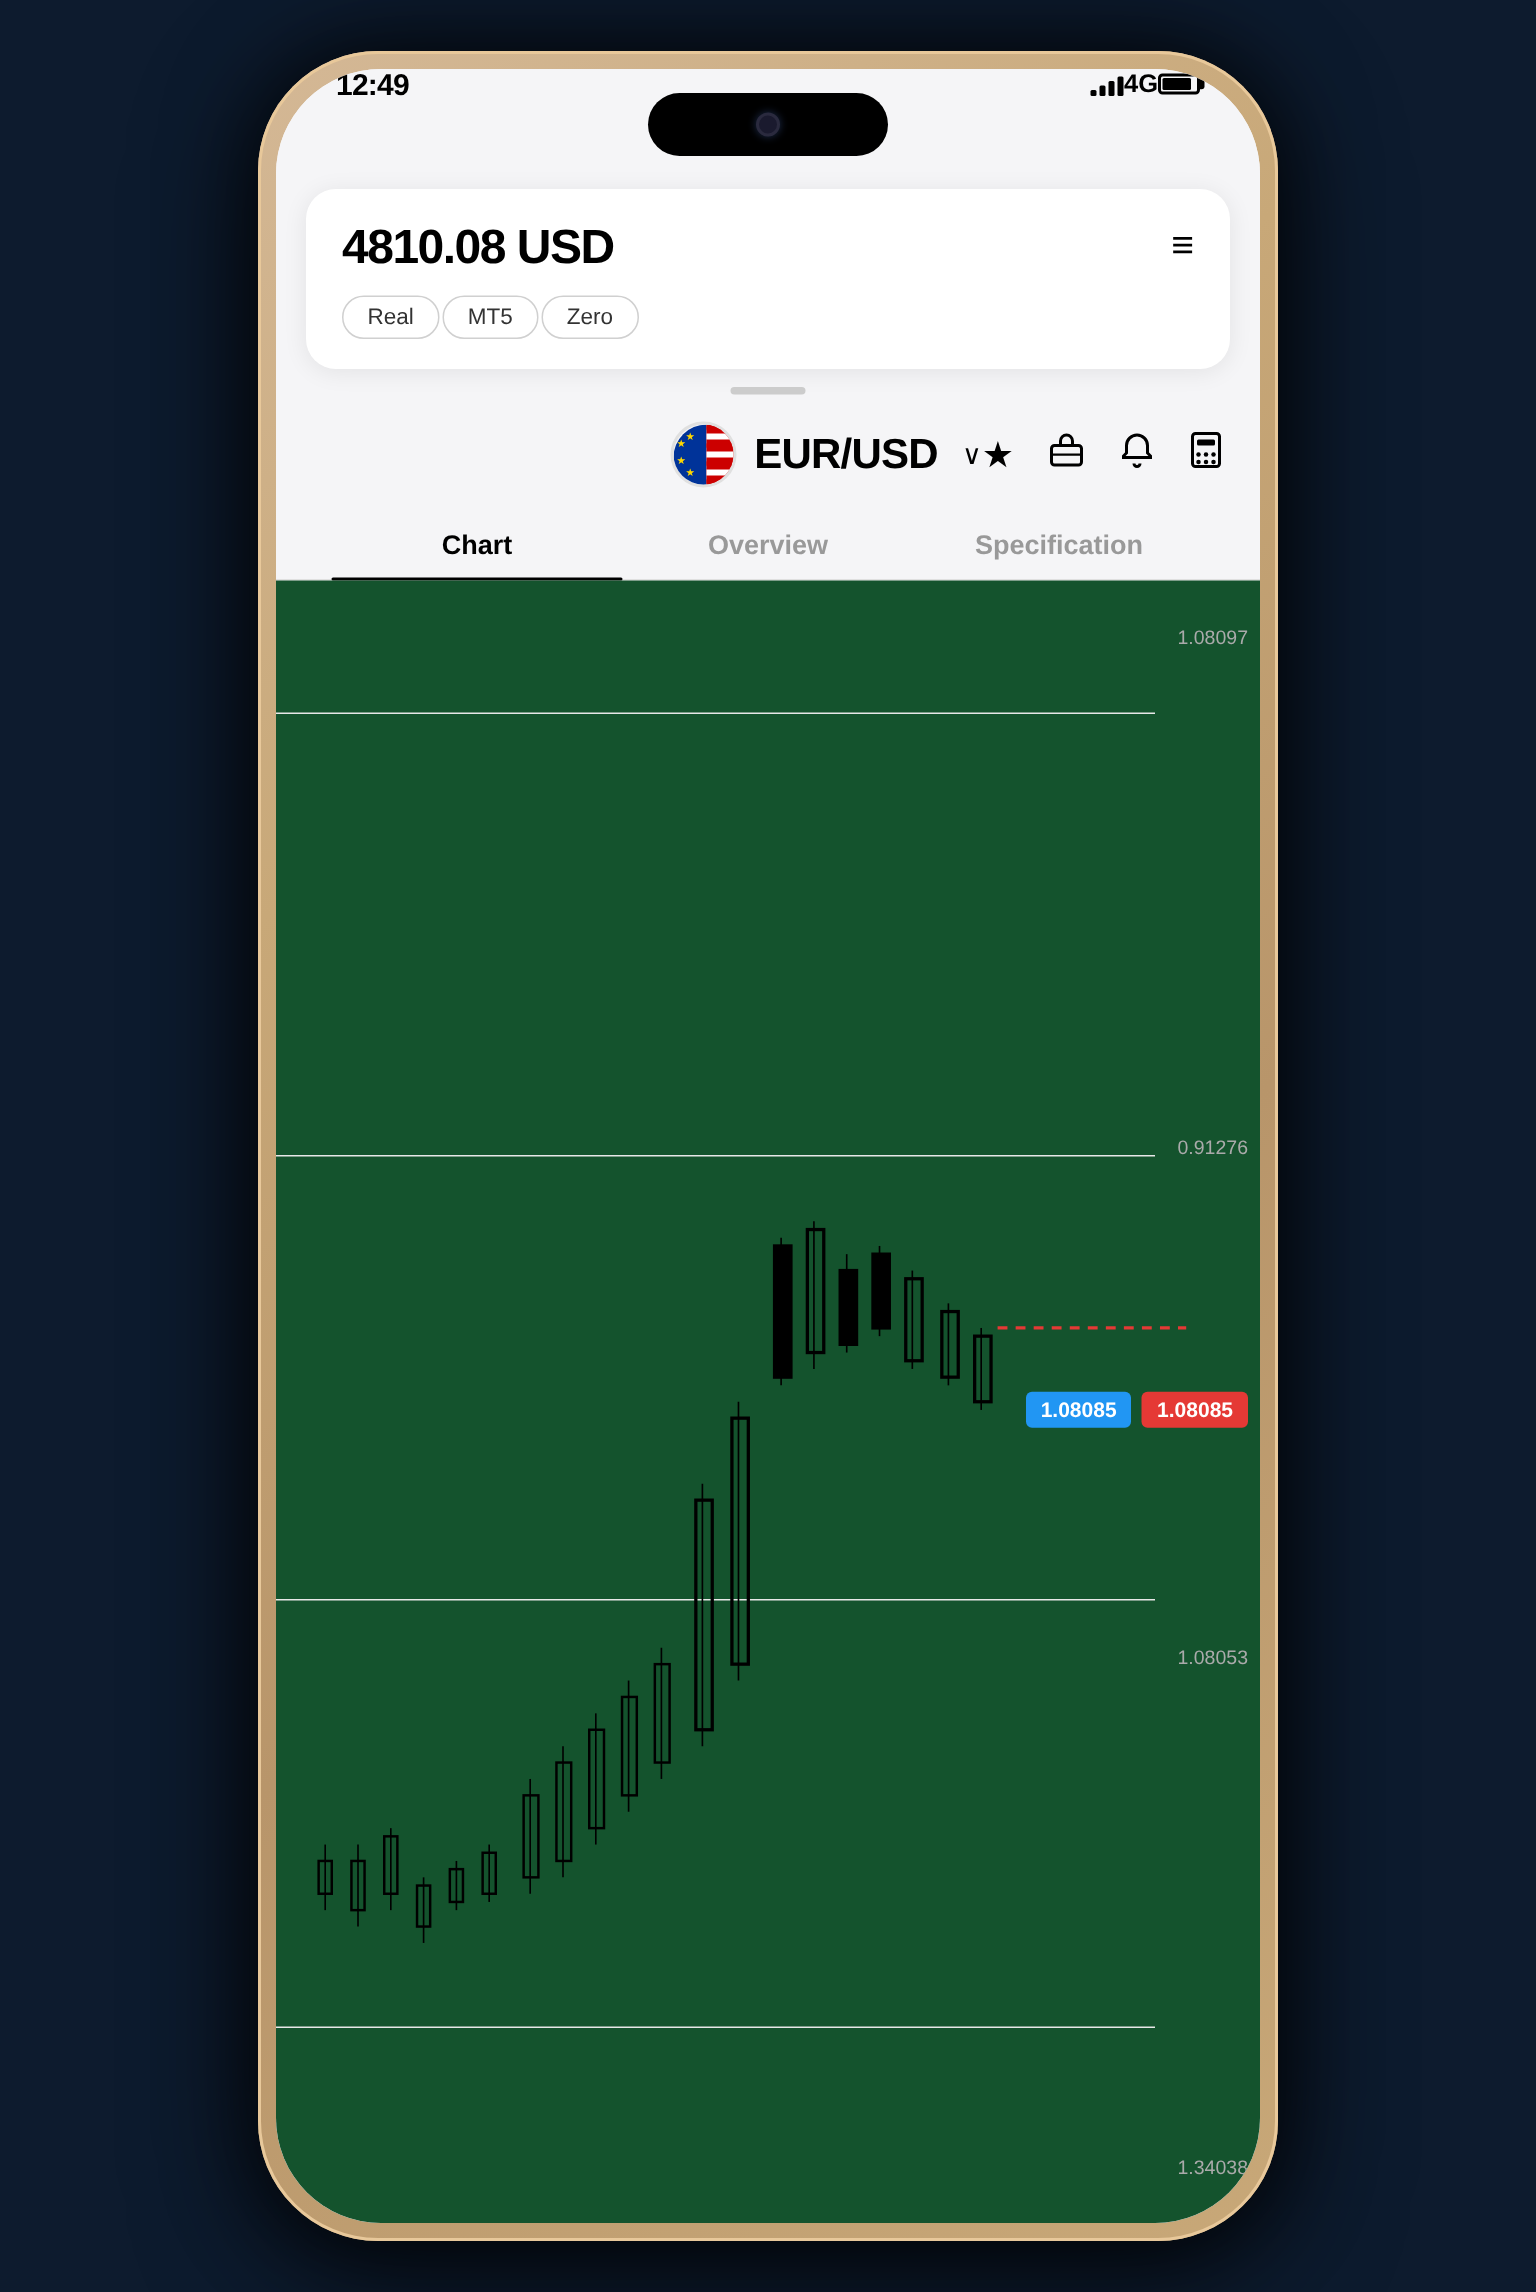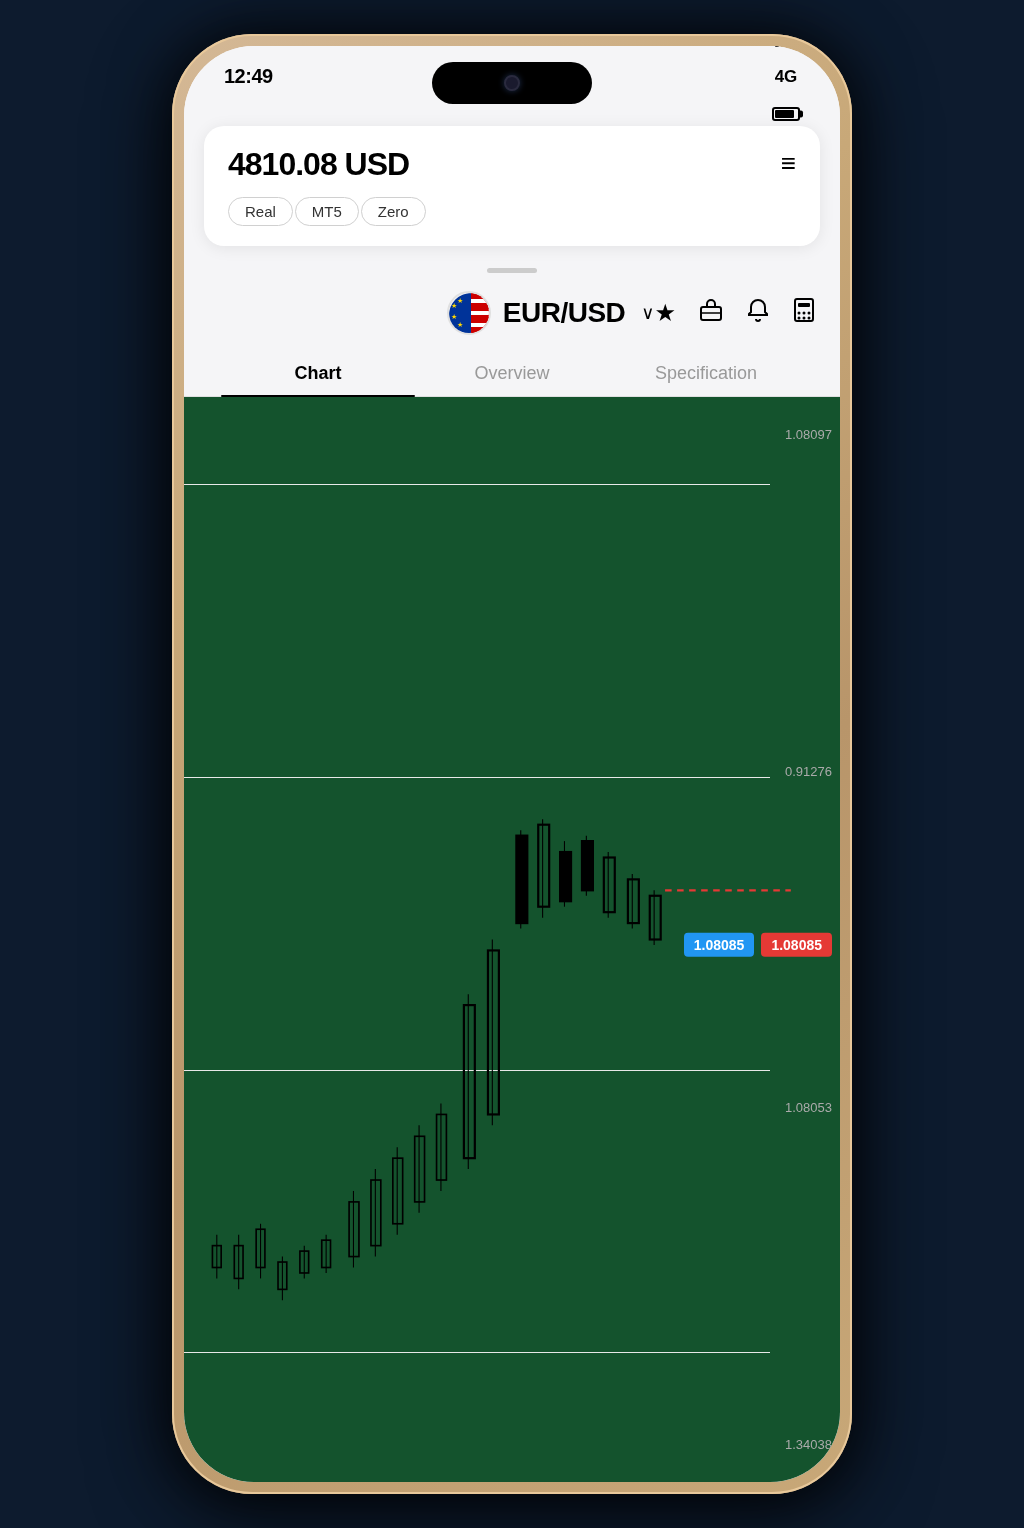--- a/index.html
+++ b/index.html
@@ -63,38 +63,37 @@
     }
 
     
     .status-bar {
       position: absolute;
       top: 0;
       left: 0;
       right: 0;
       height: 70px;
       display: flex;
-      align-items: center;
+      align-items: flex-start;
       justify-content: space-between;
       padding: 0 40px 10px;
       z-index: 50;
     }
 
     .status-time {
       font-size: 20px;
       font-weight: 600;
       color: #000;
       letter-spacing: -0.5px;
     }
 
     .status-icons {
       display: flex;
       align-items: center;
-      gap: 20px;
-      flex-direction: column;
+      gap: 0;
     }
 
     .signal-bars {
       display: flex;
       align-items: flex-end;
       gap: 2px;
       height: 16px;
     }
 
     .signal-bar {
@@ -146,21 +145,21 @@
       left: 0;
       right: 0;
       bottom: 0;
       background: #f5f5f7;
       display: flex;
       flex-direction: column;
     }
 
     
     .account-card {
-      margin: 80px 20px 10px;
+      margin: 80px 20px 0;
       background: #fff;
       border-radius: 20px;
       padding: 20px 24px;
       box-shadow: 0 2px 16px rgba(0,0,0,0.08);
       display: flex;
       align-items: flex-start;
       justify-content: space-between;
     }
 
     .account-info {}
@@ -292,21 +291,21 @@
     }
 
     .tab {
       flex: 1;
       text-align: center;
       padding: 12px 0;
       font-size: 18px;
       color: #999;
       cursor: pointer;
       position: relative;
-      font-weight: 400;
+      font-weight: 700;
     }
 
     .tab.active {
       color: #000;
       font-weight: 600;
     }
 
     .tab.active::after {
       content: '';
       position: absolute;

